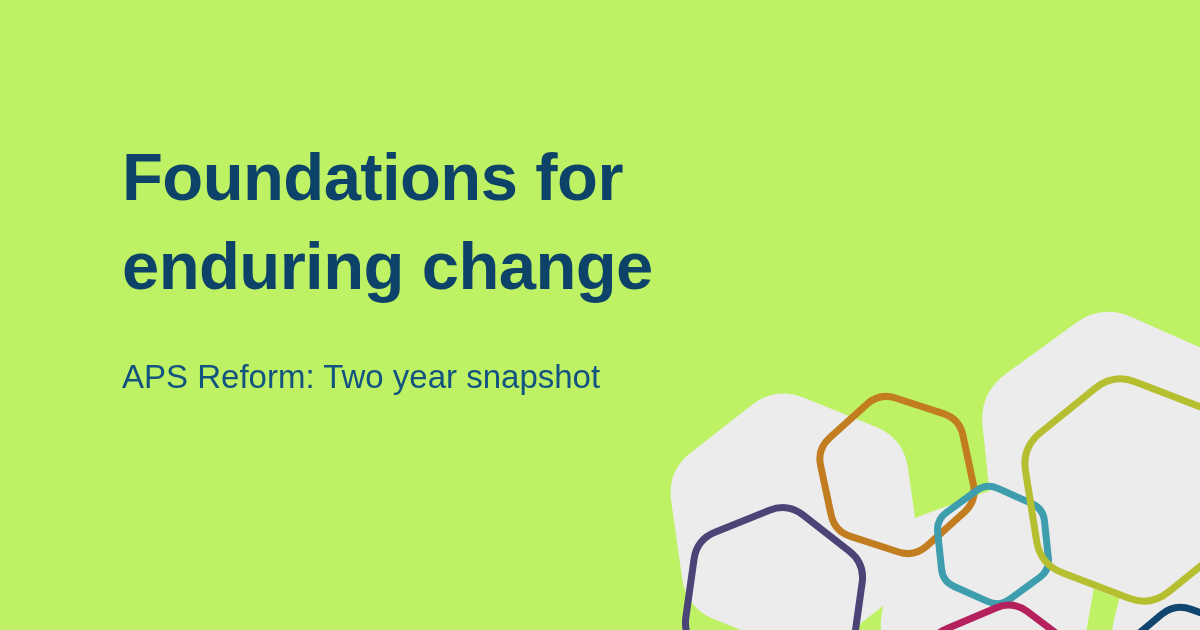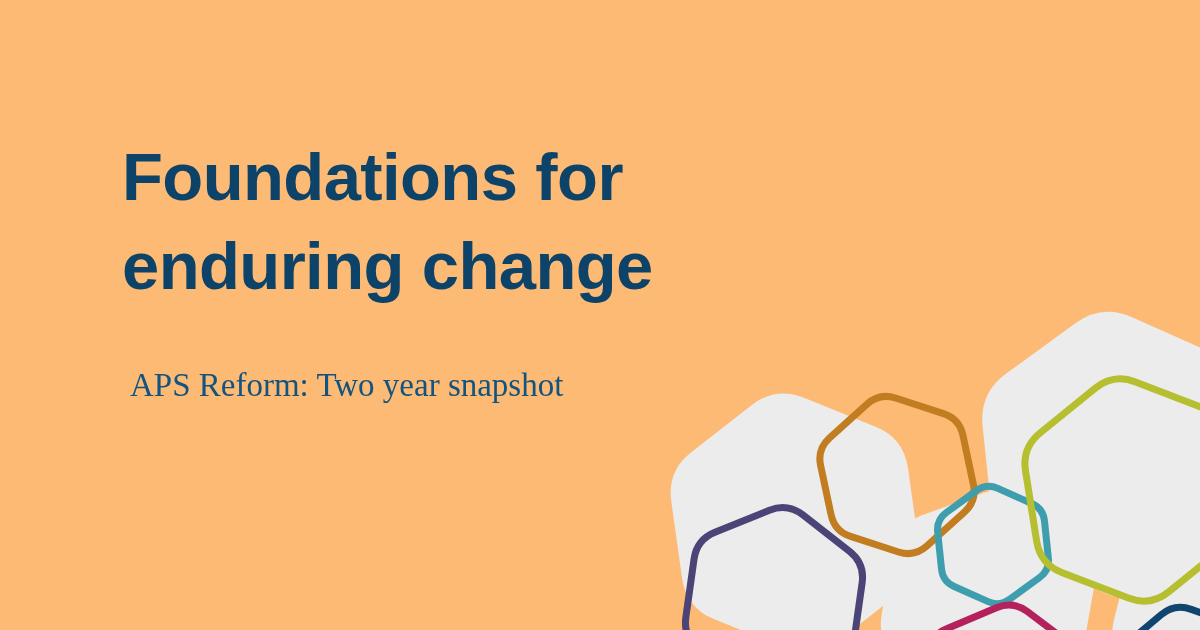--- a/index.html
+++ b/index.html
@@ -8,21 +8,21 @@
     padding: 0;
     background: #ffffff;
   }
   body {
     font-family: "Liberation Sans", sans-serif;
   }
   #slide {
     position: relative;
     width: 1200px;
     height: 630px;
-    background: #fdba74;
+    background: #bef264;
     overflow: hidden;
   }
 
   
   #hex-art {
     position: absolute;
     left: 0;
     top: 0;
     width: 1200px;
     height: 630px;
@@ -41,23 +41,23 @@
     margin: 0;
     font-family: "Liberation Sans", sans-serif;
     font-size: 67px;
     font-weight: 700;
     line-height: 1.33;
     letter-spacing: -0.6px;
     color: #0e4369;
     white-space: pre-line;
   }
   #page-subtitle {
-    margin: 8px;
+    margin: 0;
     padding-top: 46px;
-    font-family: Liberation Serif, serif;
+    font-family: Liberation Sans, sans-serif;
     font-size: 33px;
     font-weight: 400;
     line-height: 1.3;
     color: #12537f;
   }
 </style>
 </head>
 <body>
 
 <div id="slide">

